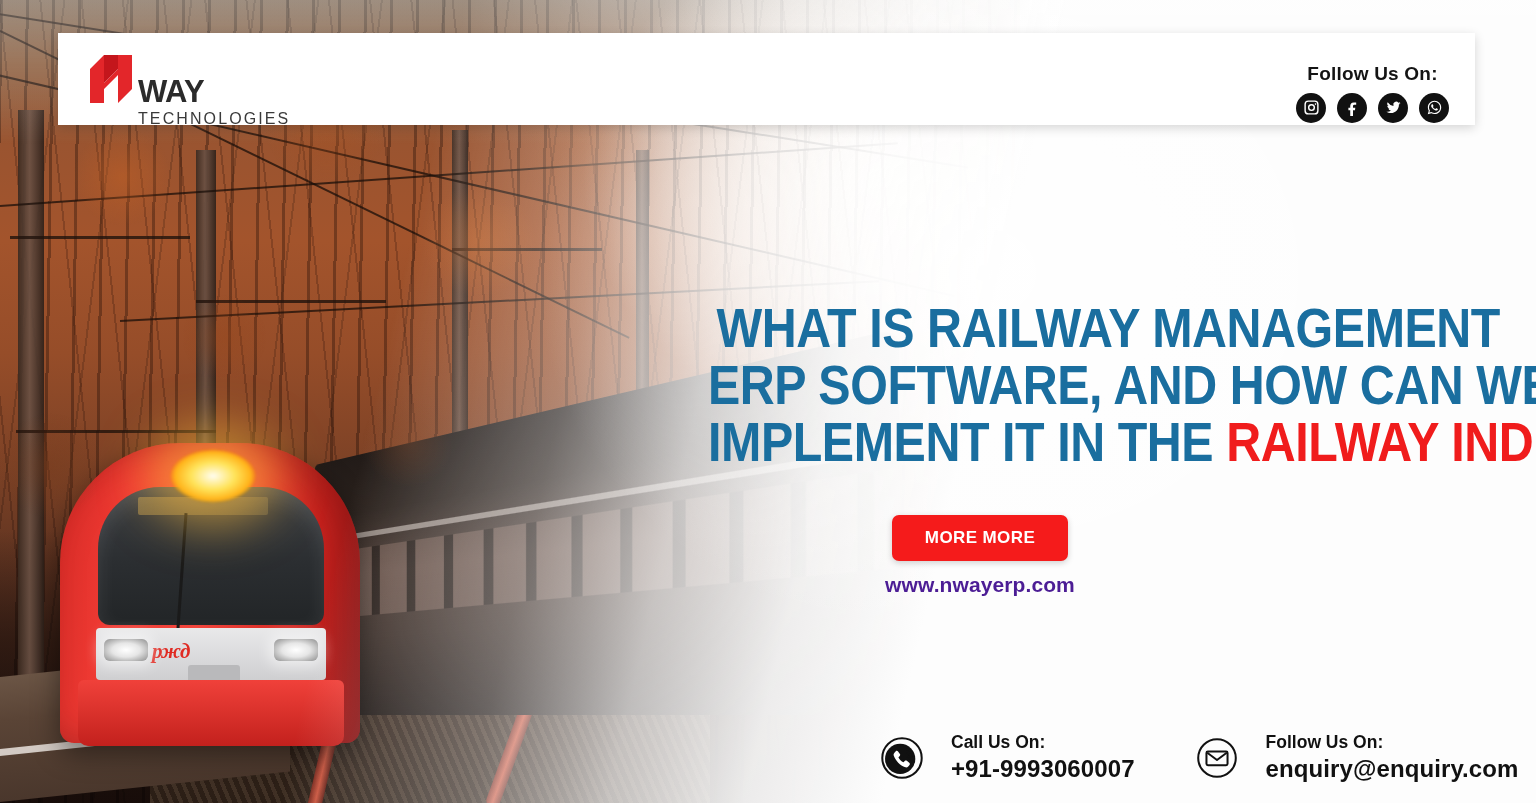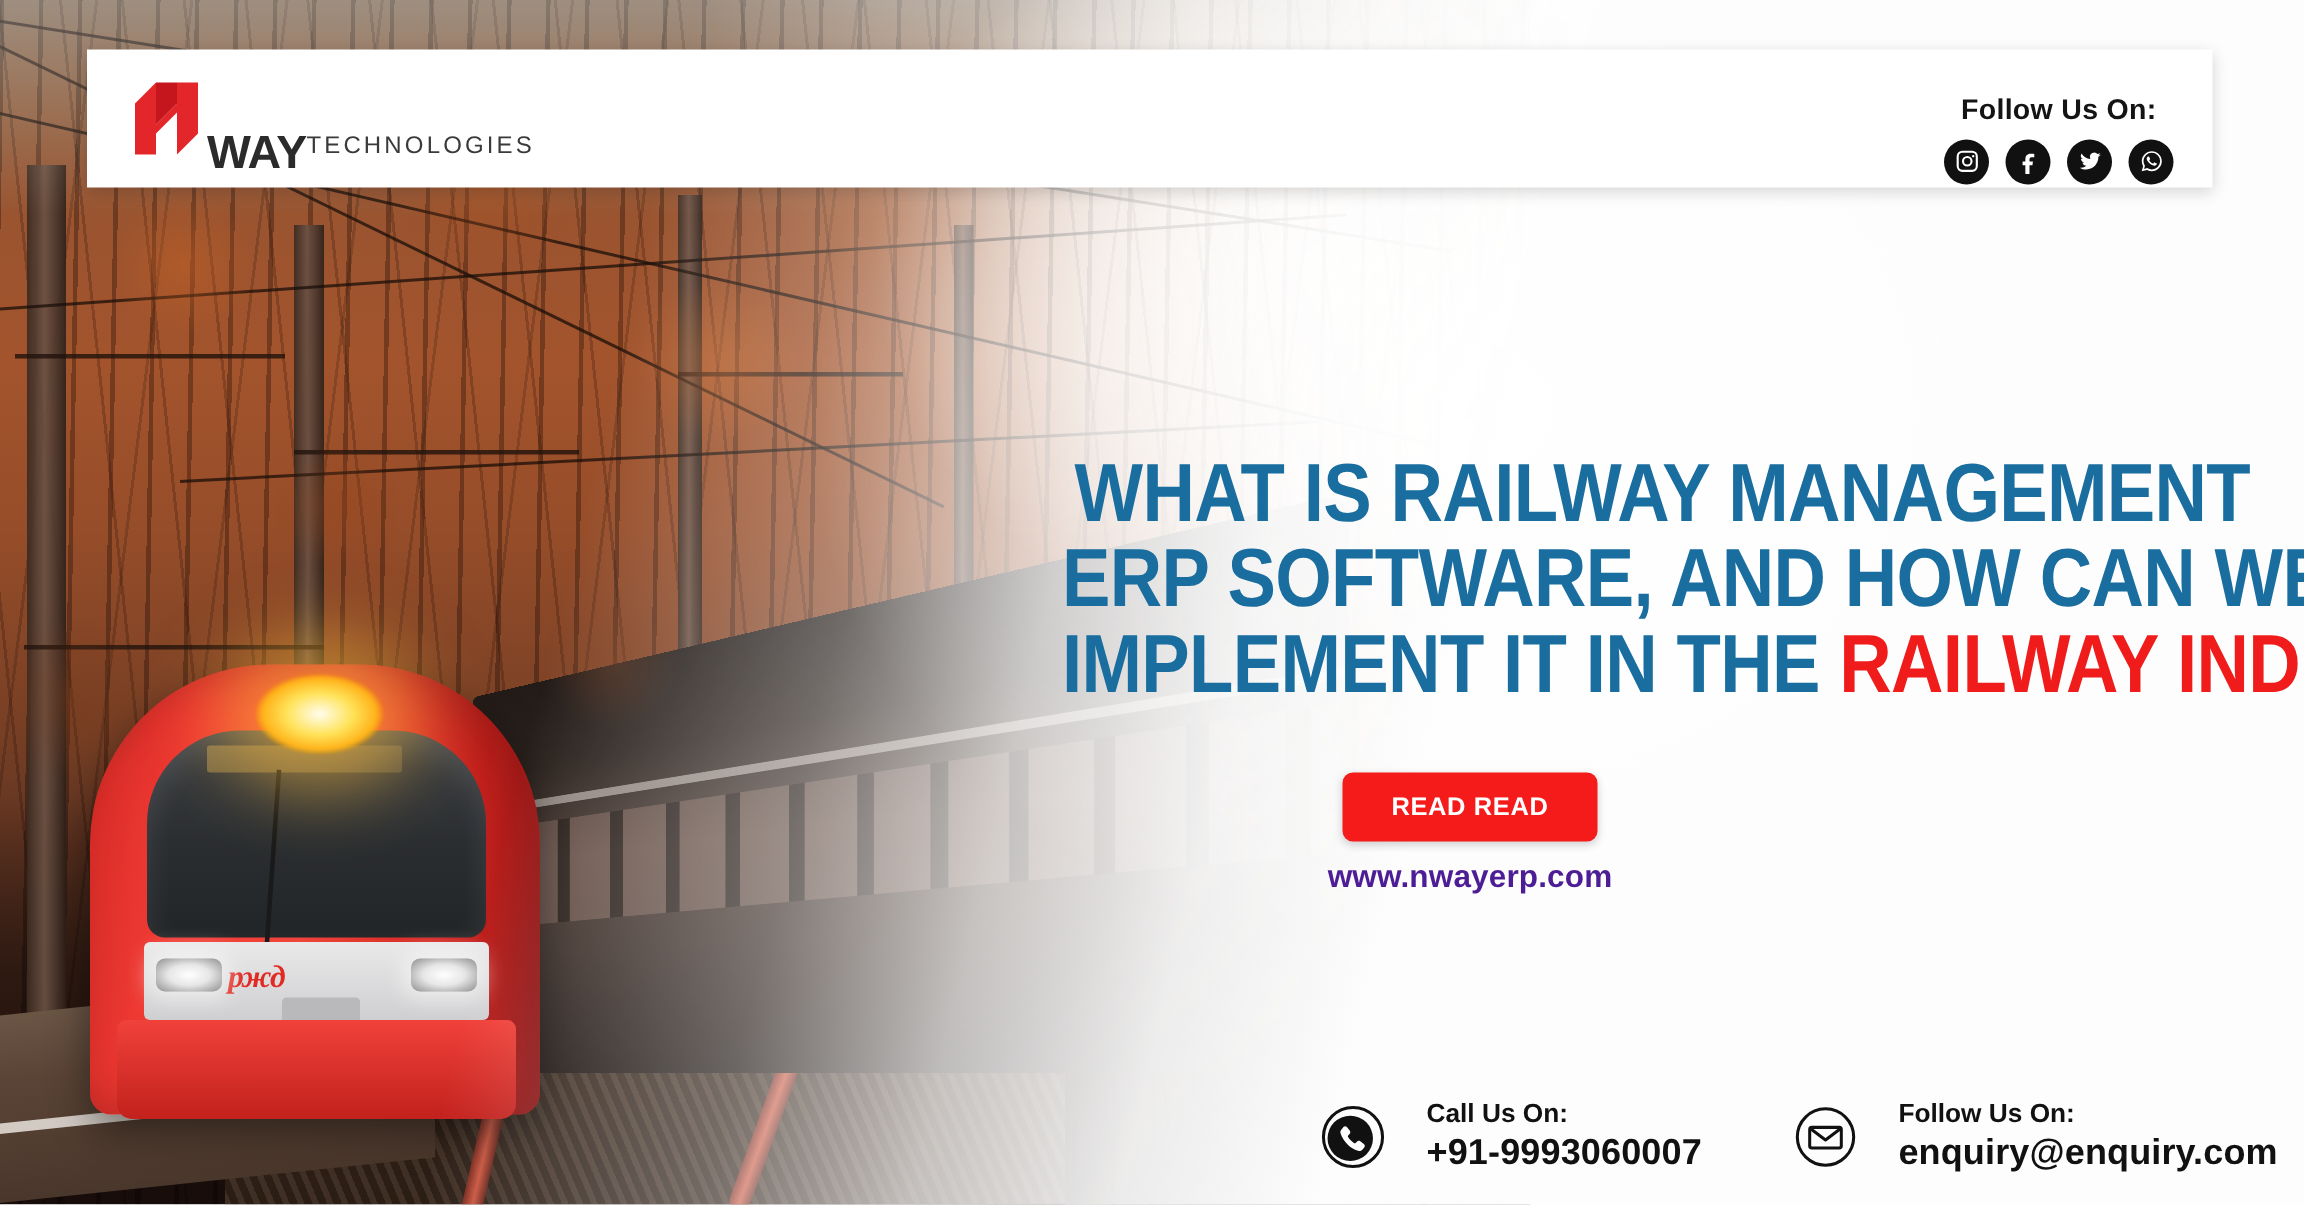--- a/index.html
+++ b/index.html
@@ -165,21 +165,21 @@
   
   .header{
     position:absolute; left:58px; top:33px; width:1417px; height:92px;
     background:#ffffff;
     box-shadow:0 3px 10px rgba(0,0,0,.16);
     display:flex; align-items:center; justify-content:space-between;
     padding:0 26px 0 30px;
   }
   .logo{ display:flex; align-items:center; gap:4px; }
   .logo-n{ width:46px; height:52px; display:block; }
-  .logo-txt{ display:flex; flex-direction:row; line-height:1;margin-top:44px; }
+  .logo-txt{ display:flex; flex-direction:column; line-height:1;margin-top:44px; }
   .logo-way{ font-size:31px; font-weight:700; color:#2b2b2b; letter-spacing:-.5px; }
   .logo-tech{ font-size:16px; font-weight:400; color:#3a3a3a; letter-spacing:2.1px; margin-top:4px;text-align:right; }
 
   .follow{ display:flex; flex-direction:column; align-items:center; gap:8px;margin-top:27px; }
   .follow-label{ font-size:19px; font-weight:700; color:#141414; letter-spacing:.2px; }
   .social-row{ display:flex; gap:11px; }
   .sbtn{
     width:30px; height:30px; border-radius:50%; background:#111;
     display:flex; align-items:center; justify-content:center; cursor:pointer;
   }
@@ -317,21 +317,21 @@
       </div>
     </div>
   </div>
 
   <div class="content">
     <div class="headline">WHAT IS RAILWAY MANAGEMENT</div>
     <div class="headline">ERP SOFTWARE, AND HOW CAN WE</div>
     <div class="headline"><span>IMPLEMENT IT IN THE </span><span class="hl-red">RAILWAY INDUSTRY</span></div>
 
     <div class="cta-wrap">
-      <button class="readmore">READ READ</button>
+      <button class="readmore">MORE MORE</button>
       <div class="weburl">www.nwayerp.com</div>
     </div>
   </div>
 
   <div class="contacts">
 
     <div class="contact">
       <svg class="cicon" viewBox="0 0 48 48">
         <circle cx="24" cy="24" r="21.5" fill="none" stroke="#111" stroke-width="2.2"></circle>
         <circle cx="22" cy="25" r="16.5" fill="#111"></circle>

